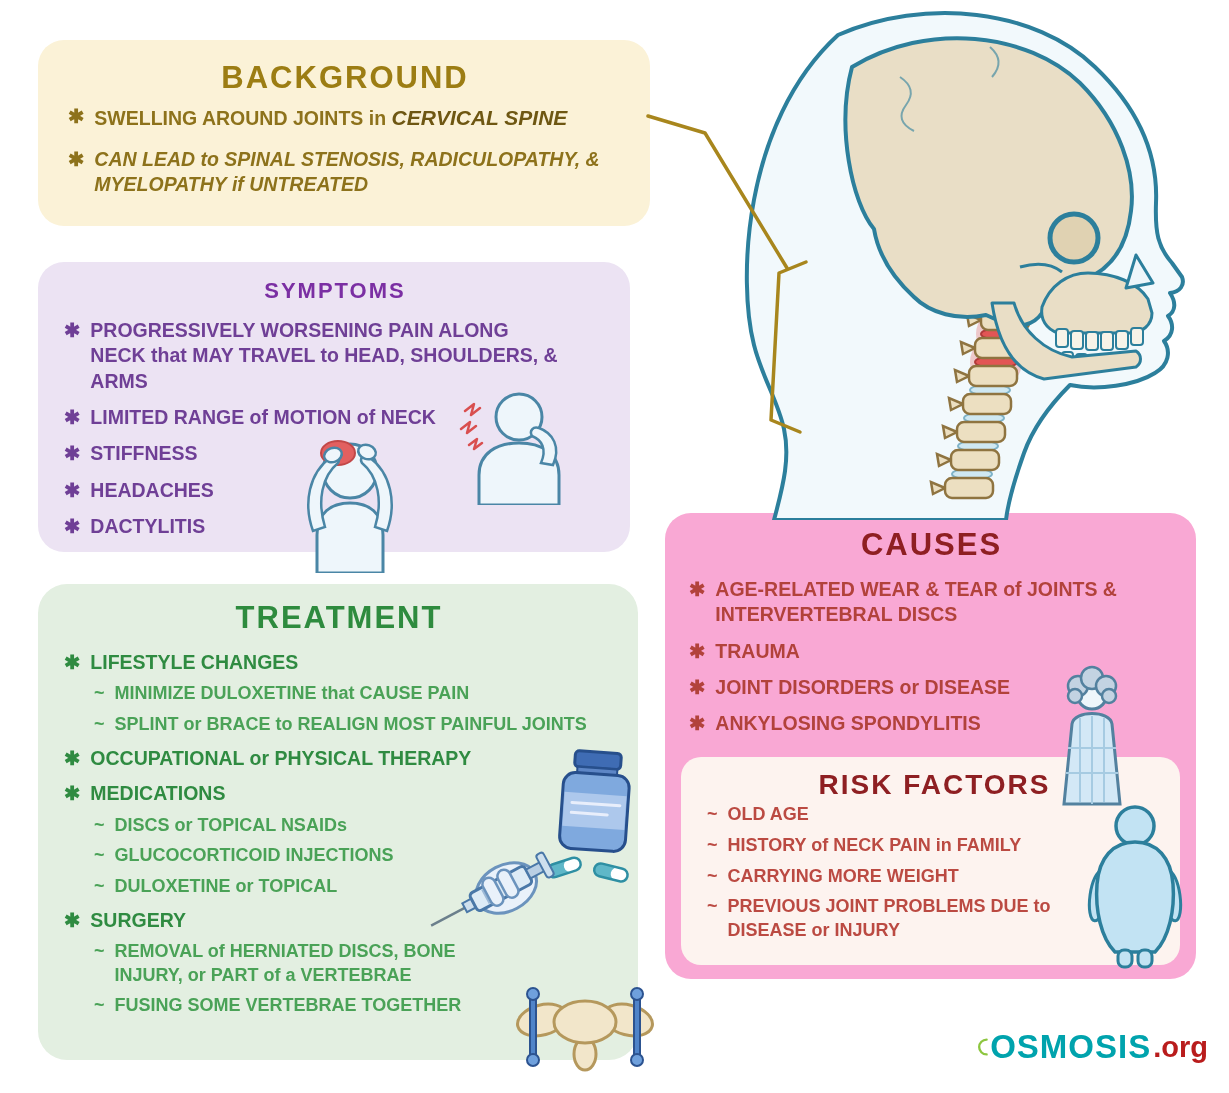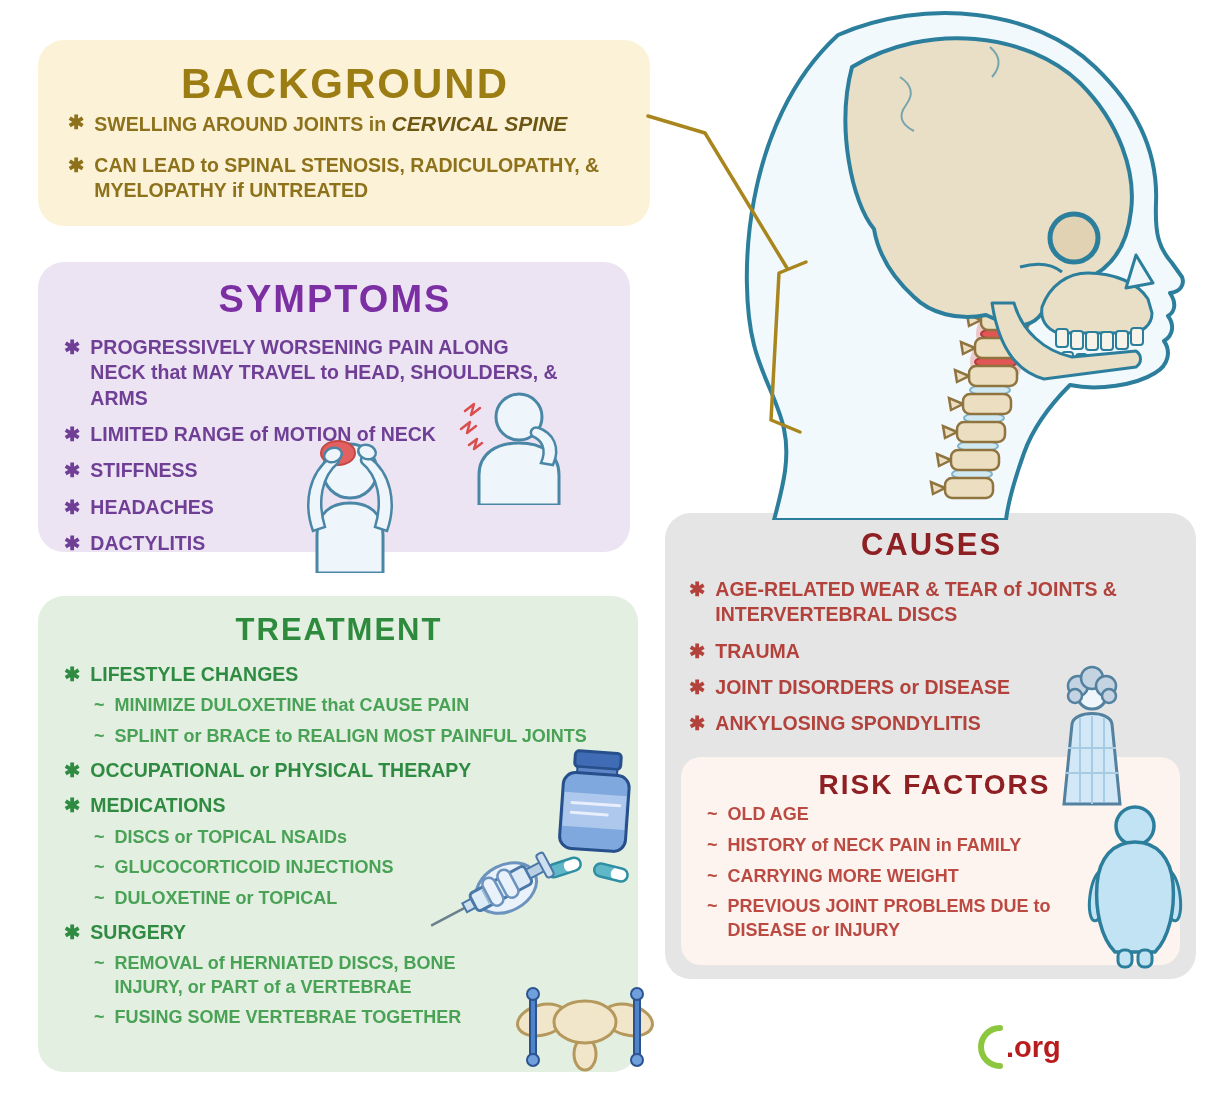--- a/index.html
+++ b/index.html
@@ -6,41 +6,41 @@
   html,body { width:1229px; height:1093px; }
   body {
     position:relative; background:#ffffff; overflow:hidden;
     font-family:"Liberation Sans", sans-serif; font-weight:bold;
   }
   .panel { position:absolute; border-radius:26px; }
   .panel h2 { text-align:center; letter-spacing:2px; }
 
   
   .panel-background { left:38px; top:40px; width:612px; height:186px; background:#fbf2d7; padding:20px 28px 0 30px; }
-  .panel-background h2 { color:#9c7d13; font-size:42px; margin-bottom:2px; }
+  .panel-background h2 { color:#9c7d13; font-size:31px; margin-bottom:8px; }
   .panel-background li { color:#8d721b; font-size:19.5px; line-height:1.32; margin-bottom:15px; }
   .panel-background .strong { color:#6e5712; font-size:21px;font-style:italic; }
-  .panel-background .wrap2 { max-width:540px; }
+  .panel-background .wrap2 { max-width:540px;font-style:italic; }
 
   
   .panel-symptoms { left:38px; top:262px; width:592px; height:290px; background:#ece3f3; padding:16px 24px 0 26px; }
-  .panel-symptoms h2 { color:#7b2fa3; font-size:38px; margin-bottom:14px; }
+  .panel-symptoms h2 { color:#7b2fa3; font-size:22px; margin-bottom:14px; }
   .panel-symptoms li { color:#6f3f96; font-size:19.5px; line-height:1.3; margin-bottom:11px; }
   .panel-symptoms li.first { max-width:500px; }
 
   
-  .panel-treatment { left:38px; top:596px; width:600px; height:476px; background:#e3efe1; padding:16px 24px 0 26px; }
+  .panel-treatment { left:38px; top:584px; width:600px; height:476px; background:#e3efe1; padding:16px 24px 0 26px;border-radius:29px; }
   .panel-treatment h2 { color:#2e8b3e; font-size:31px; margin-bottom:14px; }
   .panel-treatment li.t-item { color:#2f8b41; font-size:19.5px; line-height:1.3; margin-bottom:7px; }
   .panel-treatment li.t-sub { color:#4aa257; font-size:18px; line-height:1.3; margin-left:30px; margin-bottom:7px; }
   .panel-treatment li.gap { margin-top:10px; }
   .panel-treatment .wrap2 { max-width:400px; }
 
   
-  .panel-causes { left:665px; top:513px; width:531px; height:466px; background:#e5e5e5; padding:14px 22px 0 24px; }
+  .panel-causes { left:665px; top:513px; width:531px; height:466px; background:#f9a8d4; padding:14px 22px 0 24px; }
   .panel-causes h2 { color:#8e1f22; font-size:31px; margin-bottom:14px; }
   .panel-causes li { color:#b2423b; font-size:19.5px; line-height:1.3; margin-bottom:11px; }
   .panel-causes li.first { max-width:460px; }
 
   
   .panel-risk { position:absolute; left:16px; top:244px; width:499px; height:208px; background:#fdf3ef; border-radius:20px; padding:12px 18px 0 26px; }
   .panel-risk h2 { color:#8e1f22; font-size:28px; margin-bottom:2px; text-align:center; letter-spacing:2px; }
   .panel-risk li { color:#bb4a42; font-size:18px; line-height:1.32; margin-bottom:7px; }
   .panel-risk .wrap2 { max-width:330px; }
 
@@ -380,14 +380,15 @@
     <path d="M50,42 C28,42 14,58 12,84 C10,110 16,138 30,152 L70,152 C84,138 90,110 88,84 C86,58 72,42 50,42 Z" fill="#c2e3f3" stroke="#2c7f9c" stroke-width="3.5"></path>
     <rect x="33" y="150" width="14" height="17" rx="6" fill="#c2e3f3" stroke="#2c7f9c" stroke-width="3"></rect>
     <rect x="53" y="150" width="14" height="17" rx="6" fill="#c2e3f3" stroke="#2c7f9c" stroke-width="3"></rect>
   </svg>
 </div>
 
 <div class="logo">
   <svg width="26" height="46" viewBox="0 0 26 46">
     <path d="M22,4 A19,19 0 0 0 22,42" fill="none" stroke="#8dc63f" stroke-width="6" stroke-linecap="round"></path>
   </svg>
+  <span class="name">OSMOSIS</span>
     <span class="suffix">.org</span>
 </div>
 
 </body></html>

